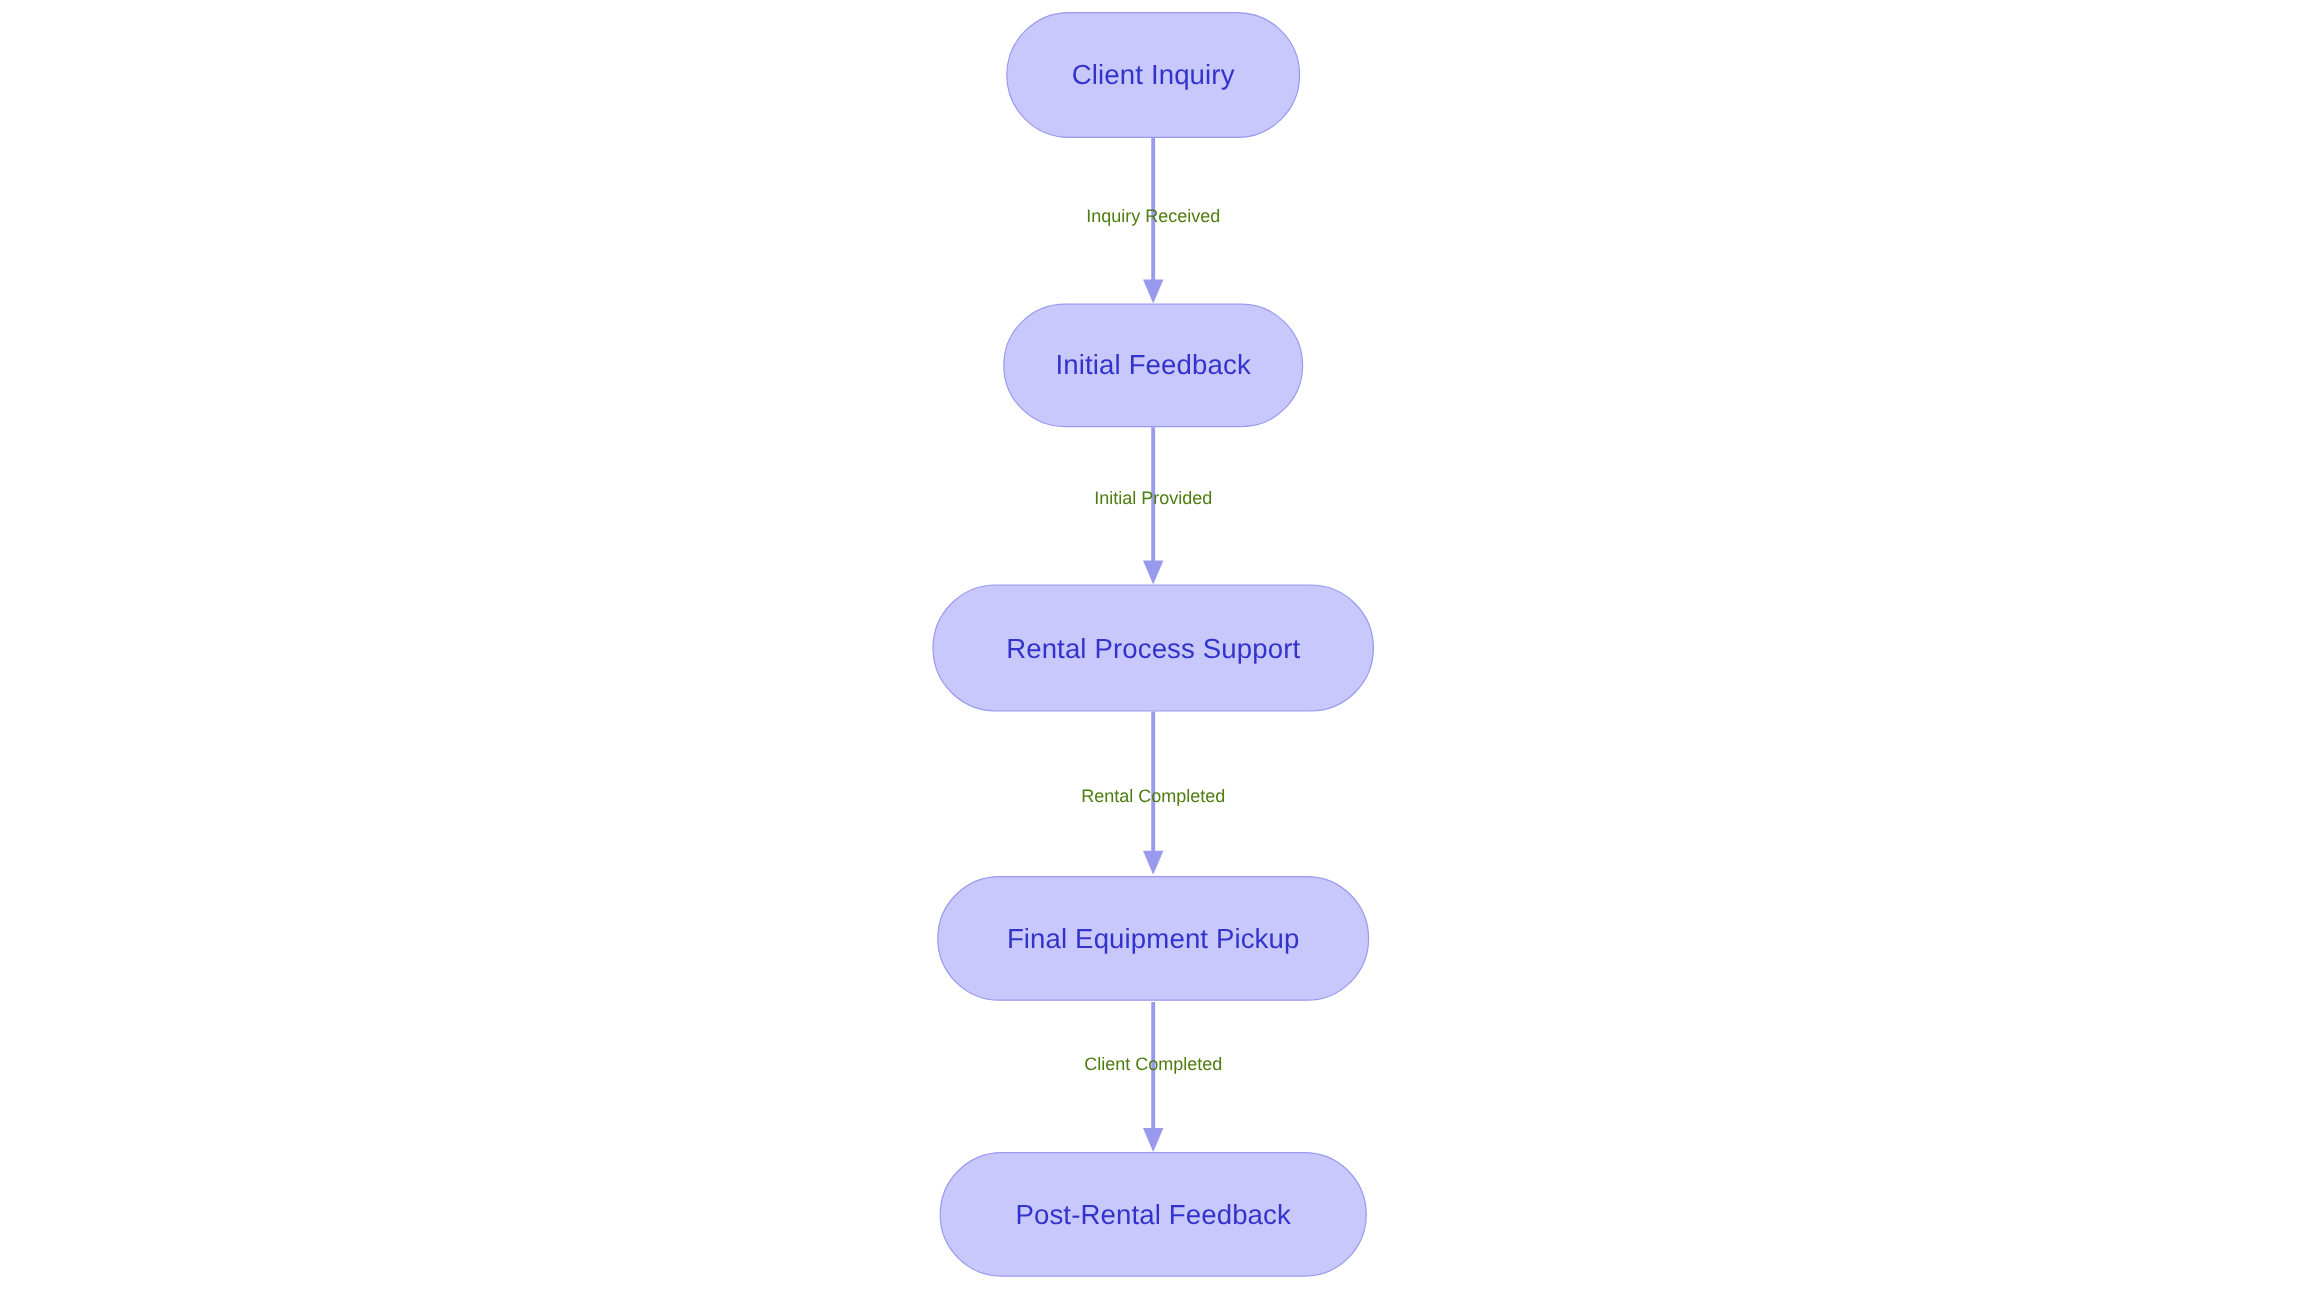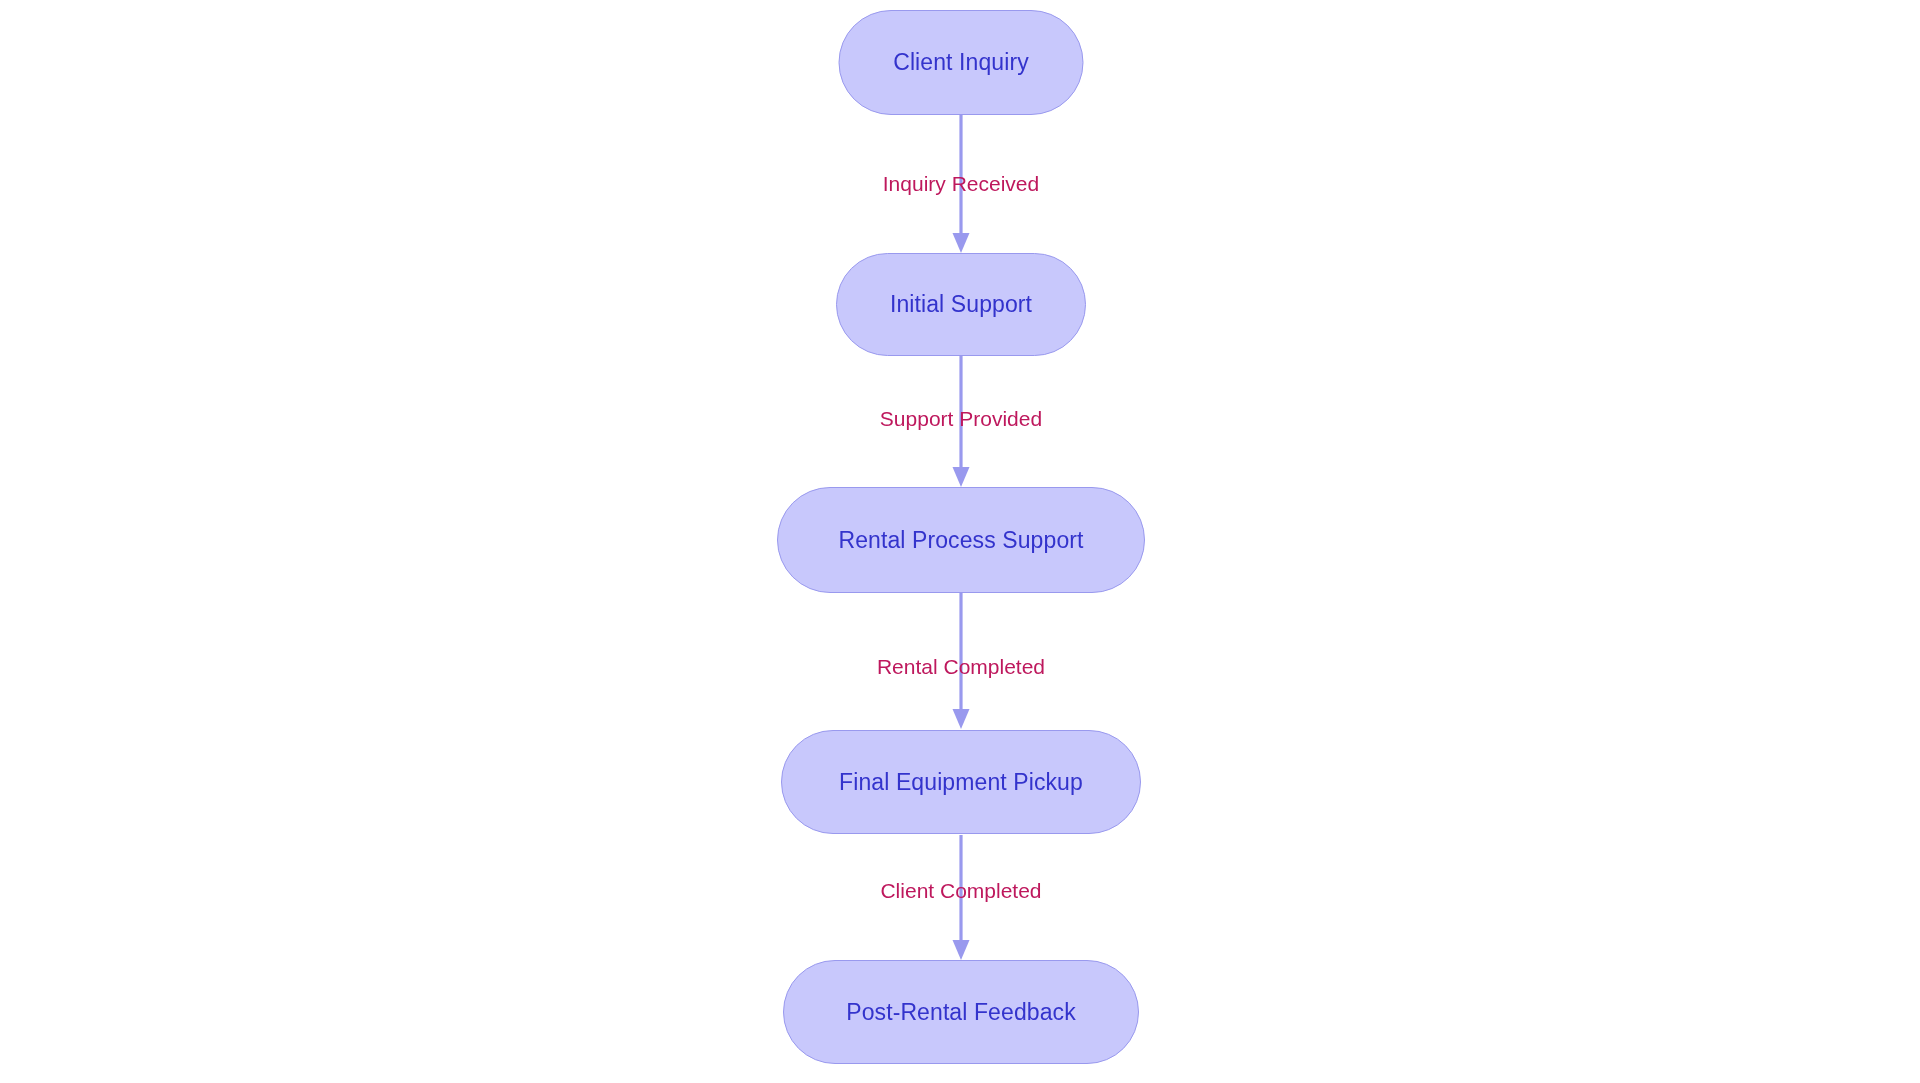--- a/index.html
+++ b/index.html
@@ -52,22 +52,22 @@
     letter-spacing: 0.1px;
     white-space: nowrap;
     font-weight: 400;
   }
 
   
   .edge-label {
     position: absolute;
     transform: translateX(-50%);
     left: 961px;
-    color: #be185d;
-    font-size: 21px;
+    color: #4d7c0f;
+    font-size: 15px;
     line-height: 1;
     white-space: nowrap;
     background: transparent;
     padding: 0 2px;
   }
 </style>
 </head>
 <body>
 
 <div id="flow-canvas">
@@ -83,33 +83,33 @@
         <line x1="961" y1="835" x2="961" y2="942" stroke="#9999ee" stroke-width="3.2"></line>
         <polygon points="952.5,940 969.5,940 961,960" fill="#9999ee"></polygon>
       </g>
   </svg>
 
   <div class="node" style="left: 961px; width: 245px; height: 105px; top: 9.5px;">
     <span class="node-label">Client Inquiry</span>
   </div>
 
   <div class="node" style="left: 961px; width: 250px; height: 103px; top: 252.5px;">
-    <span class="node-label">Initial Support</span>
+    <span class="node-label">Initial Feedback</span>
   </div>
 
   <div class="node" style="left: 961px; width: 360px; height: 104px; top: 730px;">
     <span class="node-label">Final Equipment Pickup</span>
   </div>
 
   <div class="node" style="left: 961px; width: 368px; height: 106px; top: 487px;">
     <span class="node-label">Rental Process Support</span>
   </div>
 
   <div class="node" style="left: 961px; width: 356px; height: 104px; top: 960px; text-align: center;">
     <span class="node-label">Post-Rental Feedback</span>
   </div>
 
   <div class="edge-label" style="left: 961px; top: 173px;">Inquiry Received</div>
-  <div class="edge-label" style="left: 961px; top: 408px;">Support Provided</div>
+  <div class="edge-label" style="left: 961px; top: 408px;">Initial Provided</div>
   <div class="edge-label" style="left: 961px; top: 656px;">Rental Completed</div>
   <div class="edge-label" style="left: 961px; top: 880px;">Client Completed</div>
 
 </div>
 
 </body></html>

